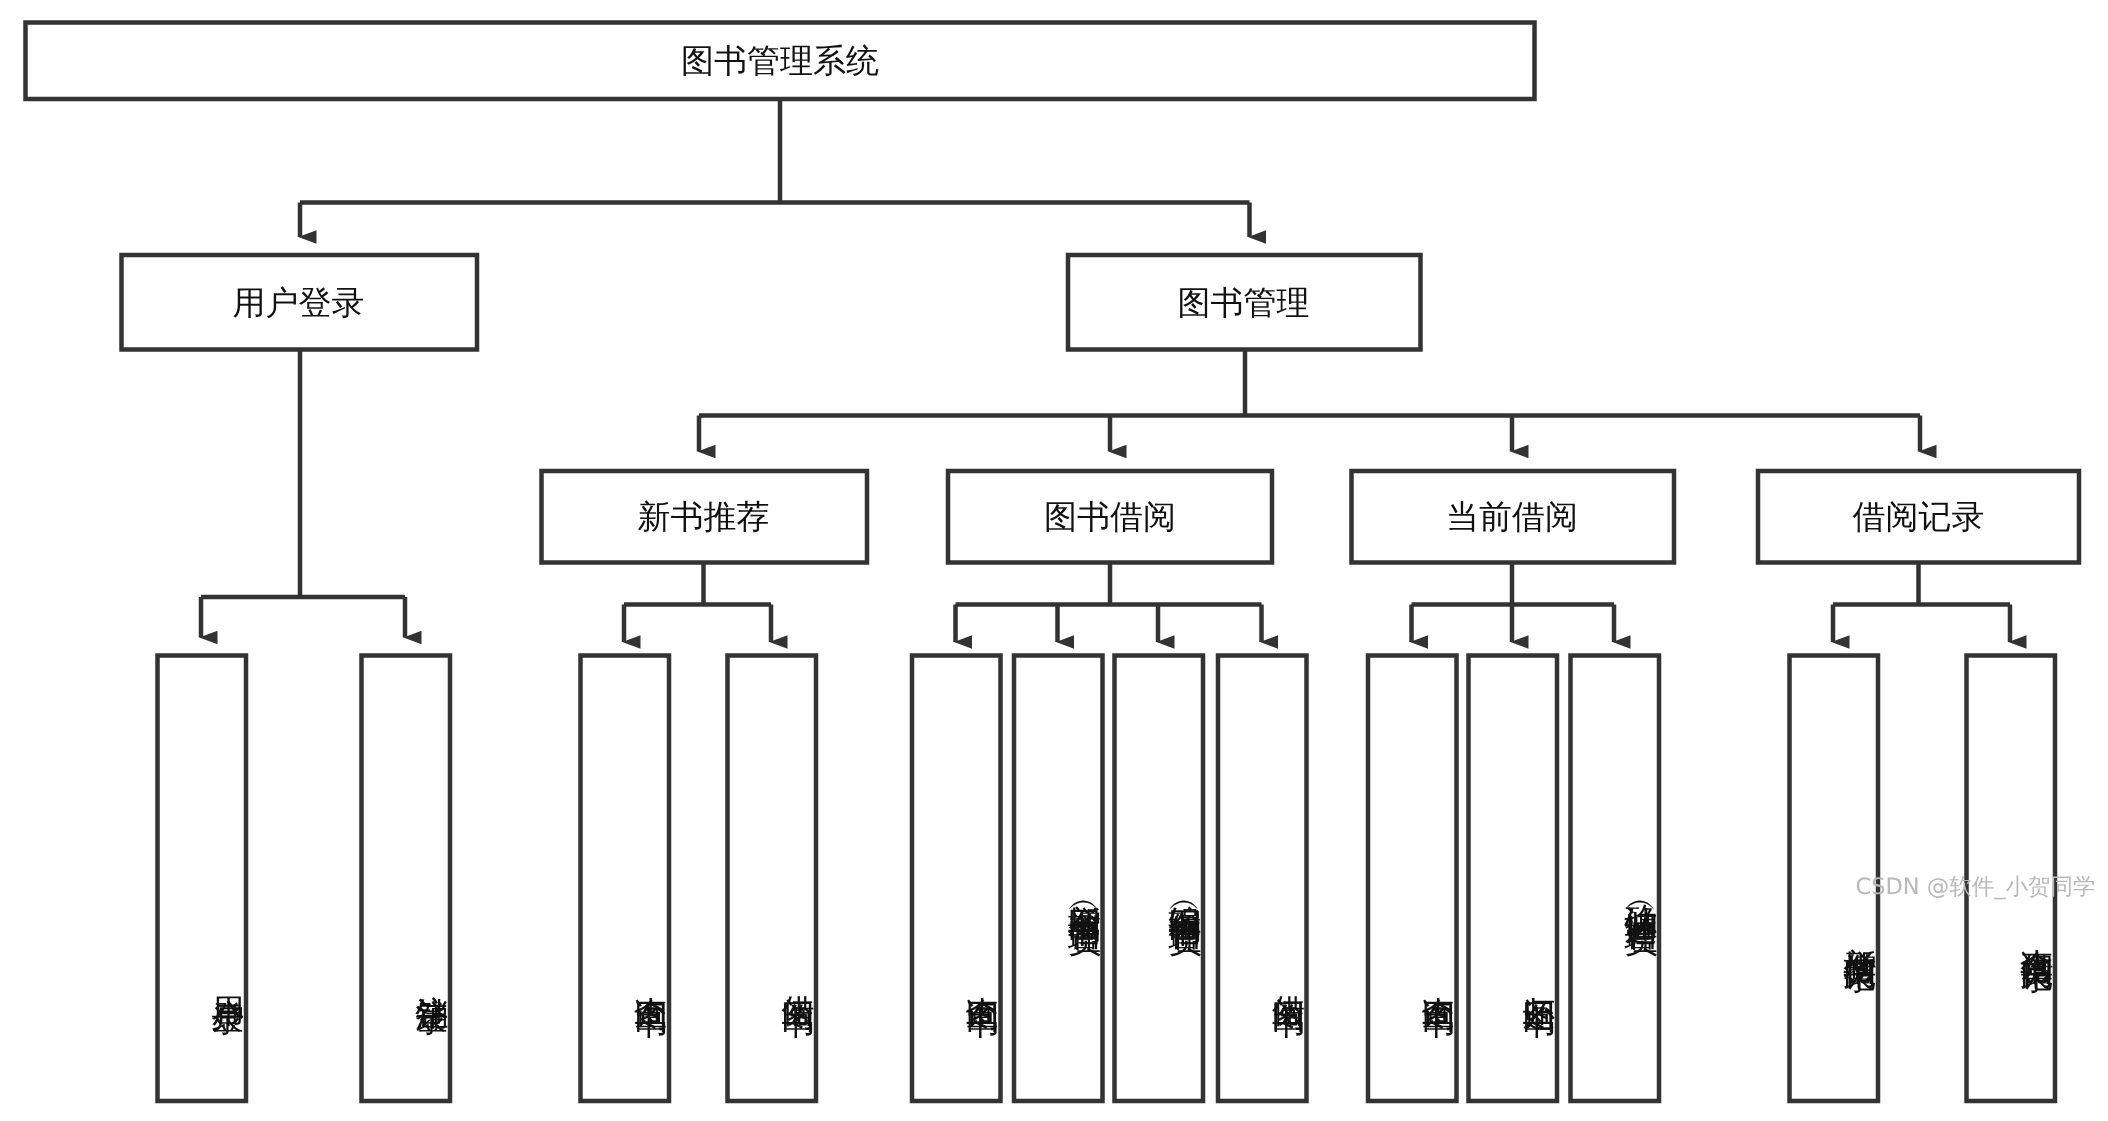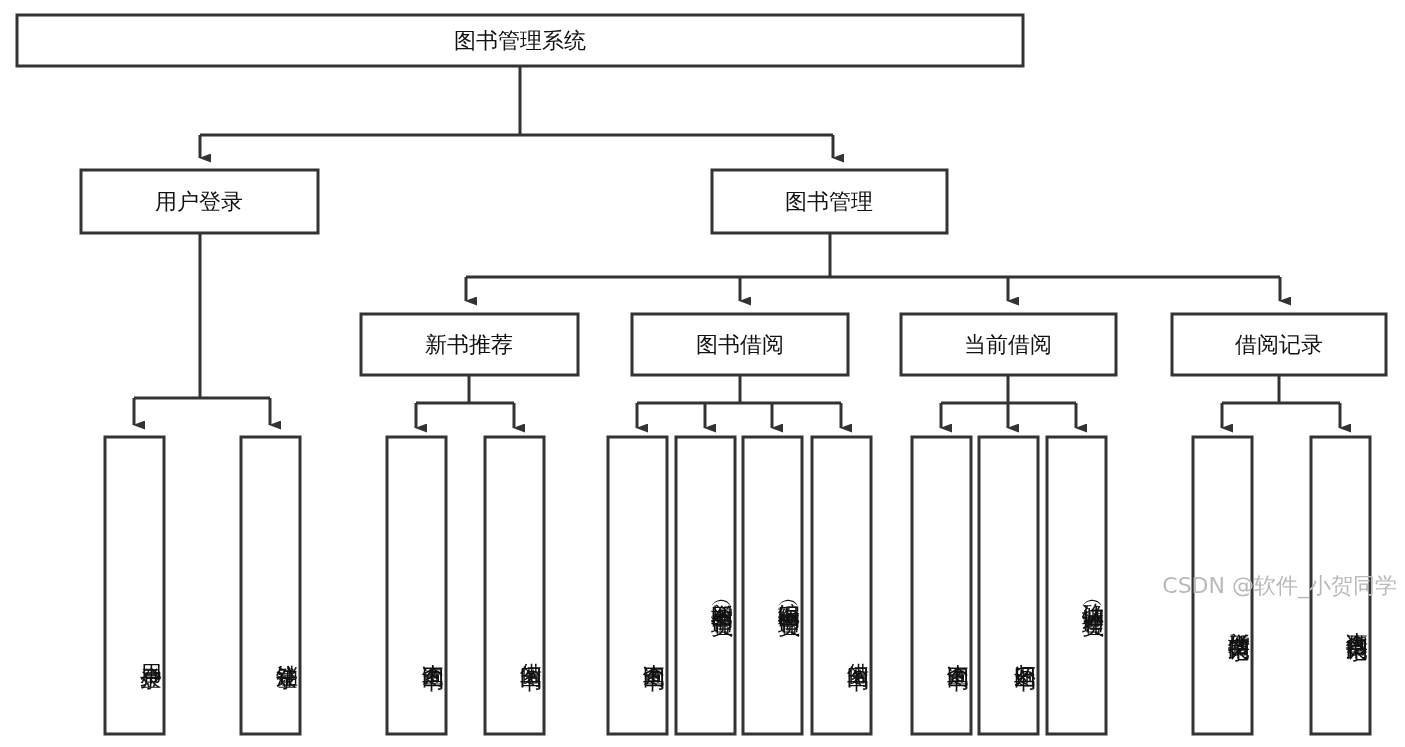--- a/index.html
+++ b/index.html
@@ -58,21 +58,21 @@
     color: #111111;
     letter-spacing: 2px;
     white-space: nowrap;
     pointer-events: none;
   }
   .watermark {
     position: absolute;
     right: 8px;
     bottom: 6px;
     font-family: "DejaVu Sans", "Liberation Sans", sans-serif;
-    font-size: 22px;
+    font-size: 15px;
     color: #b9b9b9;
     white-space: nowrap;
     pointer-events: none;
   }
 </style>
 </head>
 <body>
 
 <div id="diagram-root">
 

